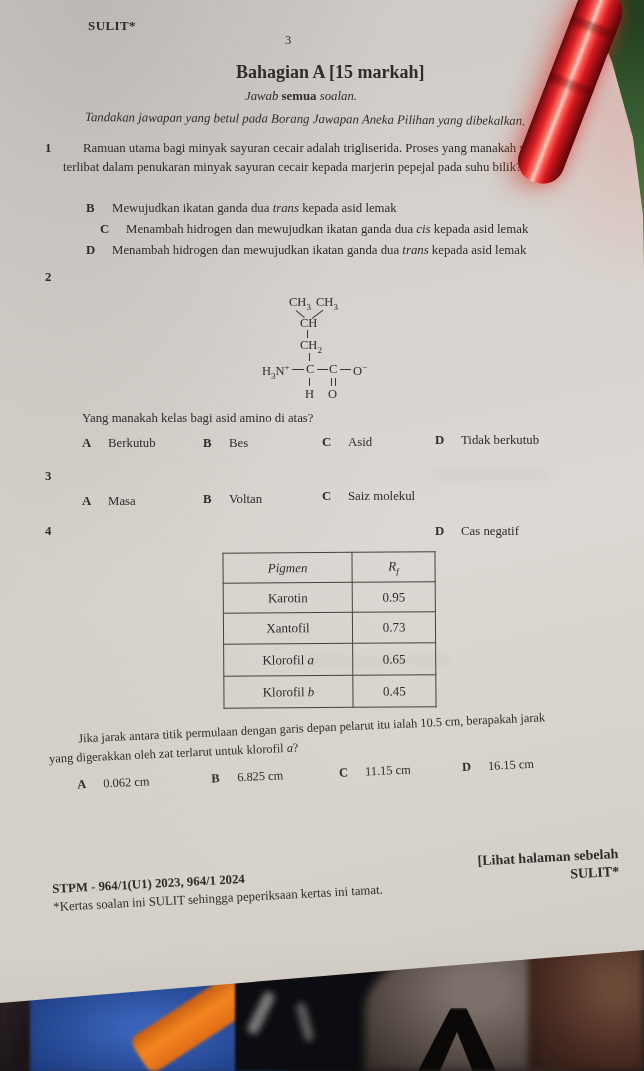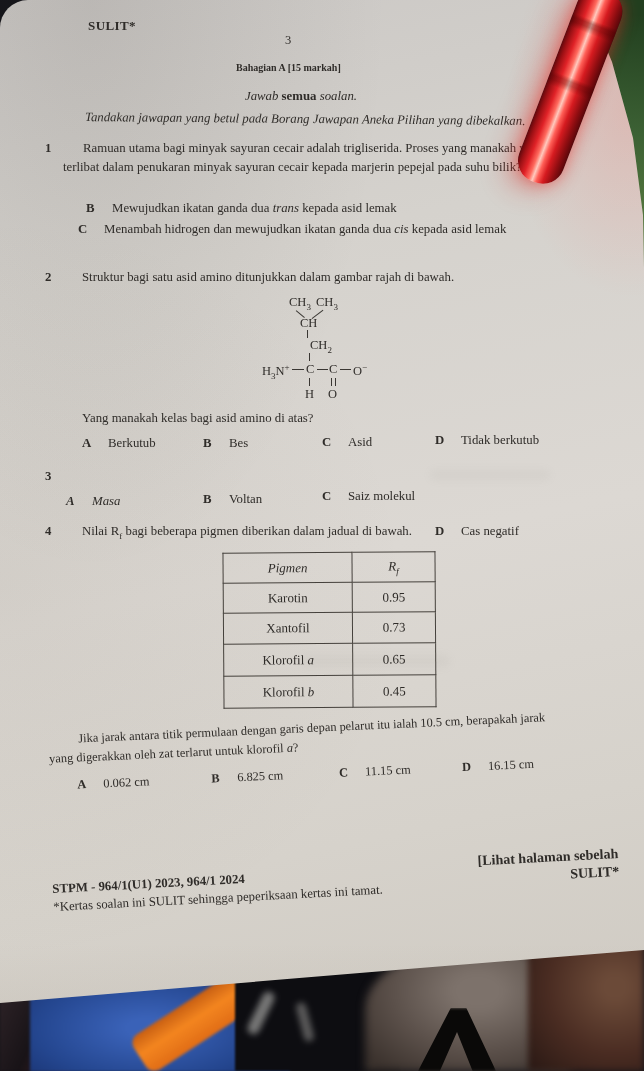--- a/index.html
+++ b/index.html
@@ -32,21 +32,21 @@
     clip-path:polygon(0 100%,42% 0,62% 0,100% 100%,70% 100%,50% 38%,28% 100%);filter:blur(1.5px);}
   .brown-right{position:absolute;left:528px;top:942px;width:116px;height:129px;
     background:radial-gradient(circle at 75% 35%,#6b4a38 10%,#4a2c22 55%,#2c1a15 95%);filter:blur(3px);}
   .green-corner{position:absolute;left:556px;top:0;width:88px;height:292px;
     background:linear-gradient(185deg,#223f1f 5%,#3c6134 45%,#55773e 75%,#6d8a54 100%);}
 
   
   .paper{position:absolute;inset:0;
     background:linear-gradient(168deg,#cbc8c5 0%,#d5d2cd 25%,#dcd8d3 52%,#d6d2cb 76%,#cec9c1 100%);
     clip-path:polygon(0 0,586px 0,612px 62px,633px 138px,643px 215px,644px 268px,
-                      644px 950px,420px 968px,180px 988px,0 1003px);border-radius:28px;}
+                      644px 950px,420px 968px,180px 988px,0 1003px);}
   .paper::before{content:"";position:absolute;inset:0;pointer-events:none;
     background:
       radial-gradient(ellipse at 14% 0%,rgba(40,35,30,.10),transparent 38%),
       radial-gradient(ellipse at 98% 10%,rgba(255,80,70,.18),transparent 14%),
       radial-gradient(ellipse at 0% 55%,rgba(90,80,60,.07),transparent 45%),
       linear-gradient(to top,rgba(120,105,85,.10),transparent 12%);}
   .smudge{position:absolute;background:#8a867f;opacity:.08;filter:blur(4px);border-radius:6px;}
 
   
   .body-txt{font-size:12.8px;}
@@ -103,47 +103,49 @@
   </div>
   <div class="green-corner"></div>
 
   <div class="paper">
 
     <div class="smudge" style="left:430px;top:470px;width:120px;height:10px;"></div>
     <div class="smudge" style="left:300px;top:655px;width:150px;height:12px;"></div>
 
     <div class="abs b" style="left:88px;top:18px;font-size:13px;letter-spacing:.4px;">SULIT*</div>
     <div class="abs" style="left:285px;top:33px;font-size:12.5px;">3</div>
-    <div class="abs b" style="left:236px;top:62px;font-size:10px;">Bahagian A [15 markah]</div>
+    <div class="abs b" style="left:236px;top:62px;font-size:18px;">Bahagian A [15 markah]</div>
     <div class="abs" style="left:245px;top:89px;font-size:12.8px;">
       <span class="it">Jawab</span><span class="b"> semua </span><span class="it">soalan.</span>
     </div>
     <div class="abs it" style="left:85px;top:112px;font-size:12.8px;transform:rotate(.5deg);">Tandakan jawapan yang betul pada Borang Jawapan Aneka Pilihan yang dibekalkan.</div>
 
     <div class="abs qnum body-txt" style="left:45px;top:141px;">1</div>
     <div class="abs body-txt" style="left:83px;top:141px;">Ramuan utama bagi minyak sayuran cecair adalah trigliserida.  Proses yang manakah yang</div>
     <div class="abs body-txt" style="left:63px;top:159.5px;">terlibat dalam penukaran minyak sayuran cecair kepada marjerin pepejal pada suhu bilik?</div>
     <div class="abs body-txt" style="left:86px;top:201px;">
       <span class="ltr-wide">B</span><span>Mewujudkan ikatan ganda dua </span><span class="it">trans</span><span> kepada asid lemak</span>
     </div>
-    <div class="abs body-txt" style="left:78px;top:222px;">
+    <div class="abs body-txt" style="left:100px;top:222px;">
       <span class="ltr-wide">C</span><span>Menambah hidrogen dan mewujudkan ikatan ganda dua </span><span class="it">cis</span><span> kepada asid lemak</span>
     </div>
+    <div class="abs body-txt" style="left:86px;top:243px;">
+      <span class="ltr-wide">D</span><span>Menambah hidrogen dan mewujudkan ikatan ganda dua </span><span class="it">trans</span><span> kepada asid lemak</span>
+    </div>
 
     <div class="abs qnum body-txt" style="left:45px;top:270px;">2</div>
-    <div class="abs body-txt" style="left:82px;top:270px;">Struktur bagi satu asid amino ditunjukkan dalam gambar rajah di bawah.</div>
 
     <div>
       <div class="abs chem" style="left:289px;top:295px;"><span>CH</span><sub>3</sub></div>
       <div class="abs chem" style="left:316px;top:295px;"><span>CH</span><sub>3</sub></div>
       <div class="bond-d" style="left:296px;top:310px;width:11px;transform:rotate(40deg);"></div>
       <div class="bond-d" style="left:312px;top:318px;width:14px;transform:rotate(-37deg);"></div>
       <div class="abs chem" style="left:300px;top:316px;">CH</div>
       <div class="bond-v" style="left:307px;top:330px;height:8px;"></div>
-      <div class="abs chem" style="left:310px;top:338px;text-align:center;"><span>CH</span><sub>2</sub></div>
+      <div class="abs chem" style="left:300px;top:338px;text-align:center;"><span>CH</span><sub>2</sub></div>
       <div class="bond-v" style="left:309px;top:353px;height:8px;"></div>
       <div class="abs chem" style="left:262px;top:362px;"><span>H</span><sub>3</sub><span>N</span><sup>+</sup></div>
       <div class="bond-h" style="left:292px;top:369px;width:12px;"></div>
       <div class="abs chem" style="left:306px;top:362px;">C</div>
       <div class="bond-h" style="left:317px;top:369px;width:11px;"></div>
       <div class="abs chem" style="left:329px;top:362px;">C</div>
       <div class="bond-h" style="left:340px;top:369px;width:11px;"></div>
       <div class="abs chem" style="left:353px;top:362px;"><span>O</span><sup>−</sup></div>
       <div class="bond-v" style="left:309px;top:378px;height:8px;"></div>
       <div class="abs chem" style="left:305px;top:387px;">H</div>
@@ -155,30 +157,27 @@
     <div class="abs body-txt" style="left:82px;top:411px;">Yang manakah kelas bagi asid amino di atas?</div>
     <div>
       <div class="abs body-txt" style="left:82px;top:436px;"><span class="ltr-wide">A</span><span>Berkutub</span></div>
       <div class="abs body-txt" style="left:203px;top:436px;"><span class="ltr-wide">B</span><span>Bes</span></div>
       <div class="abs body-txt" style="left:322px;top:435px;"><span class="ltr-wide">C</span><span>Asid</span></div>
       <div class="abs body-txt" style="left:435px;top:433px;"><span class="ltr-wide">D</span><span>Tidak berkutub</span></div>
     </div>
 
     <div class="abs qnum body-txt" style="left:45px;top:469px;">3</div>
     <div>
-      <div class="abs body-txt" style="left:66px;top:494px;font-style:italic;"><span class="ltr-wide">A</span><span>Masa</span></div>
+      <div class="abs body-txt" style="left:82px;top:494px;"><span class="ltr-wide">A</span><span>Masa</span></div>
       <div class="abs body-txt" style="left:203px;top:492px;"><span class="ltr-wide">B</span><span>Voltan</span></div>
       <div class="abs body-txt" style="left:322px;top:489px;font-family:Liberation Serif, serif;"><span class="ltr-wide">C</span><span>Saiz molekul</span></div>
       <div class="abs body-txt" style="left:435px;top:487px;margin-top:37px;"><span class="ltr-wide">D</span><span>Cas negatif</span></div>
     </div>
 
     <div class="abs qnum body-txt" style="left:45px;top:524px;">4</div>
-    <div class="abs body-txt" style="left:82px;top:524px;">
-      <span>Nilai R</span><sub style="font-size:9px;">f</sub><span> bagi beberapa pigmen diberikan dalam jadual di bawah.</span>
-    </div>
 
     <table class="rf-table">
       <tbody>
           <tr class="rh">
         <td class="c1 it">Pigmen</td>
         <td class="c2"><span class="it">R</span><sub class="it" style="font-size:9px;">f</sub></td>
       </tr>
       <tr class="rd1">
         <td class="c1"><span>Karotin</span><span class="it"></span></td>
         <td class="c2">0.95</td>

